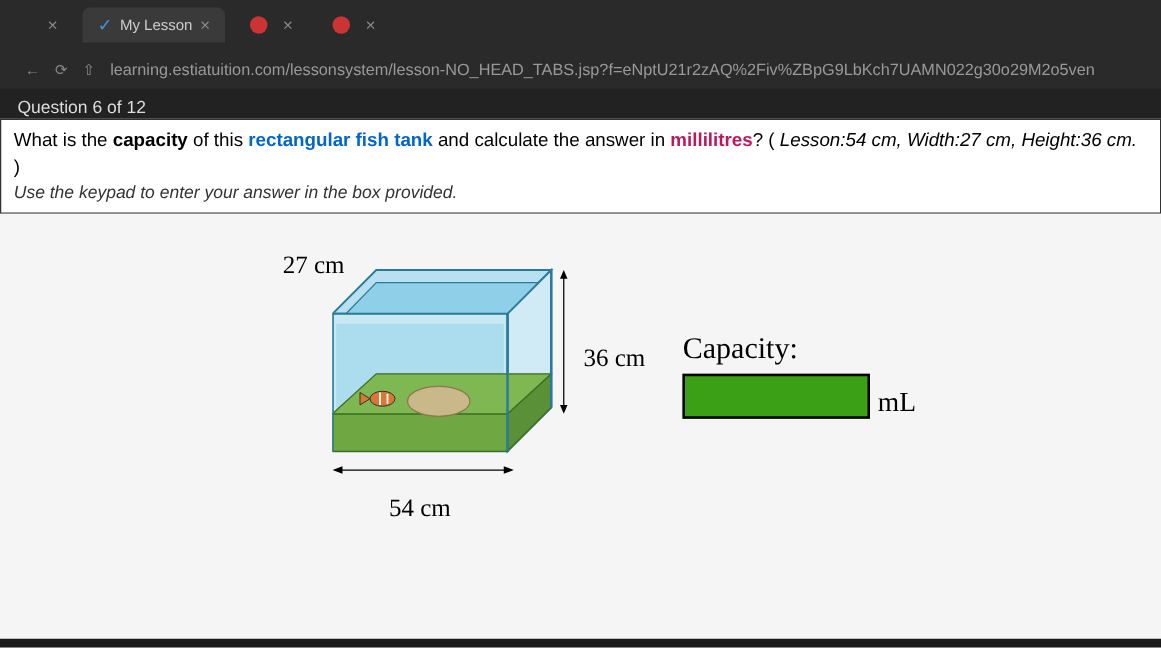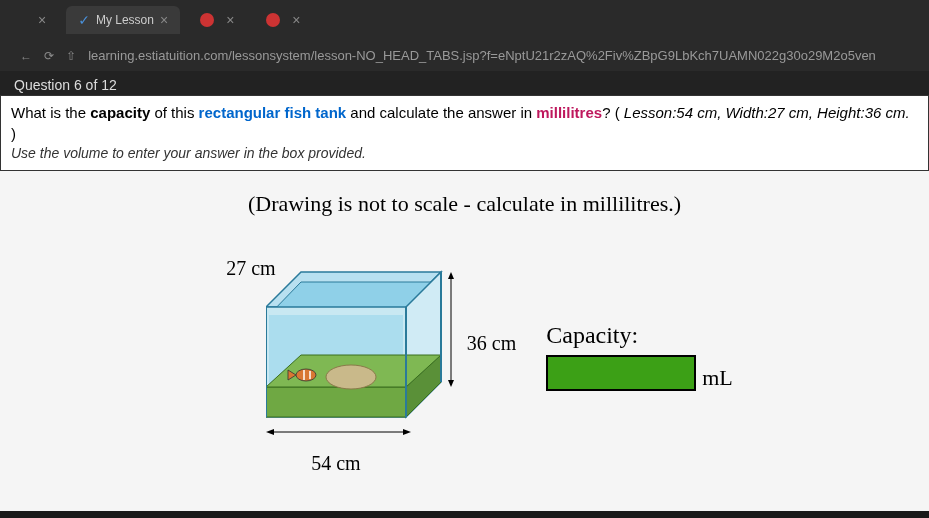--- a/index.html
+++ b/index.html
@@ -211,25 +211,24 @@
   <div class="question-header">
     <span>Question 6 of 12</span>
   </div>
 </div>
 
 <div class="content-area">
   <div class="question-box">
     <div class="question-text">
       <span>What is the </span><span class="capacity-word">capacity</span><span> of this </span><span class="blue-link">rectangular fish tank</span><span> and calculate the answer in </span><span class="millilitres-word">millilitres</span><span>? ( </span><span class="dims">Lesson:54 cm, Width:27 cm, Height:36 cm.</span><span> )</span>
     </div>
-    <div class="instruction">Use the volume to enter your answer in the box provided.</div>
+    <div class="instruction">Use the keypad to enter your answer in the box provided.</div>
   </div>
 
   <div class="worksheet">
-    <div class="drawing-title">(Drawing is not to scale - calculate in millilitres.)</div>
 
     <div class="tank-area">
       <div class="tank-container">
         <div class="label-27">27 cm</div>
         <div class="label-36">36 cm</div>
         <div class="label-54">54 cm</div>
         <svg class="tank-svg" width="200" height="180" viewBox="0 0 200 180">
 
           <polygon points="35,5 175,5 175,95 140,130 140,40 0,40" fill="none"></polygon>
 

